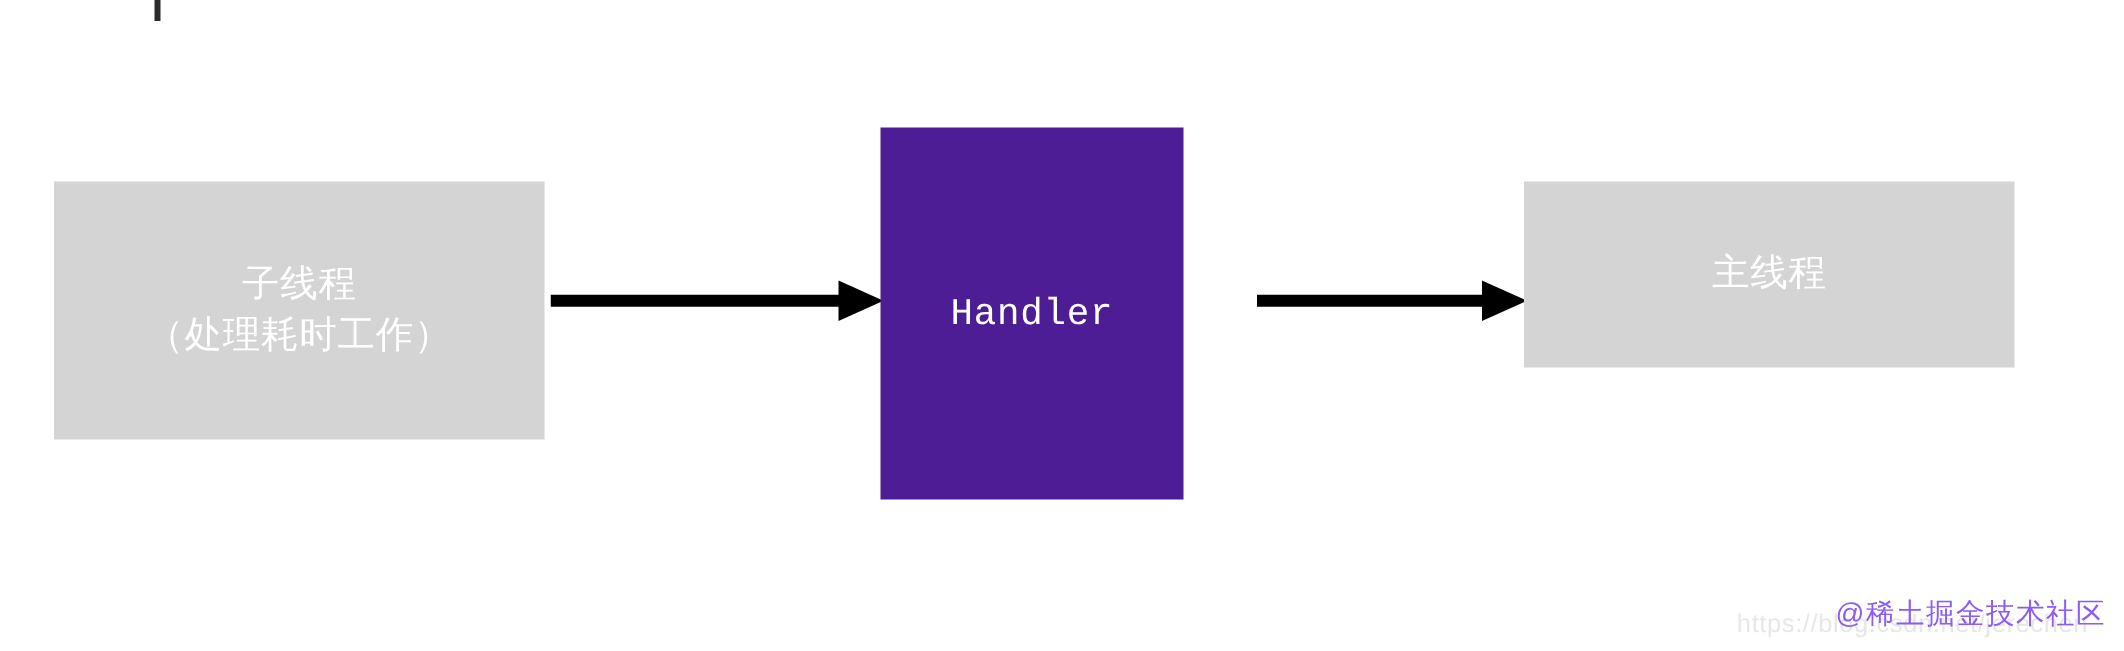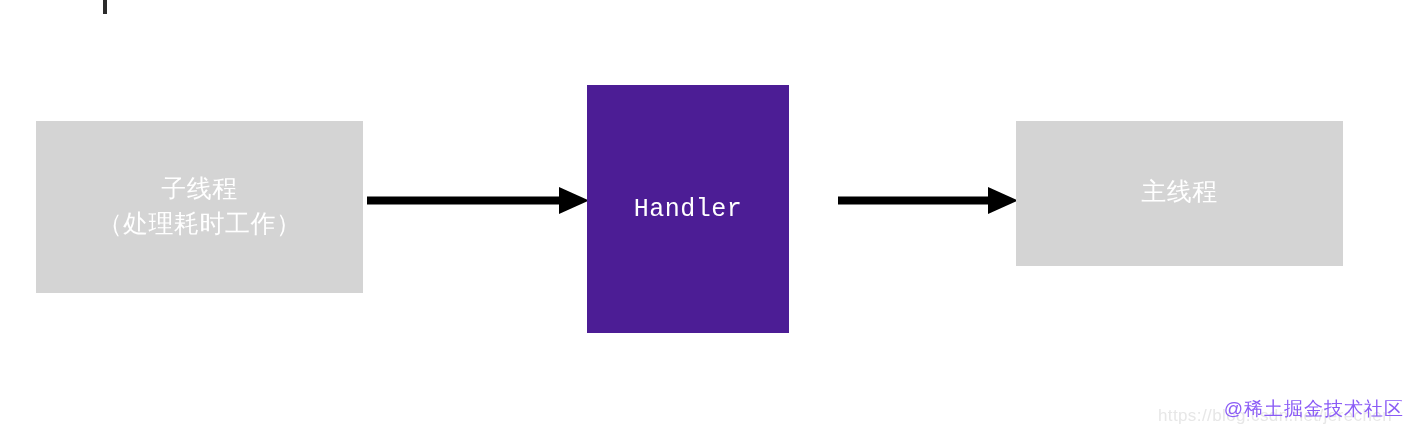--- a/index.html
+++ b/index.html
@@ -57,21 +57,21 @@
     top: 85px;
     width: 202px;
     height: 248px;
     background: #4c1d95;
     font-size: 25px;
   }
   .node-main {
     left: 1016px;
     top: 121px;
     width: 327px;
-    height: 145px;
+    height: 124px;
     background: #d4d4d4;
     font-size: 25px;
   }
 
   
   .arrow {
     position: absolute;
     height: 40px;
     top: 181px;
   }

